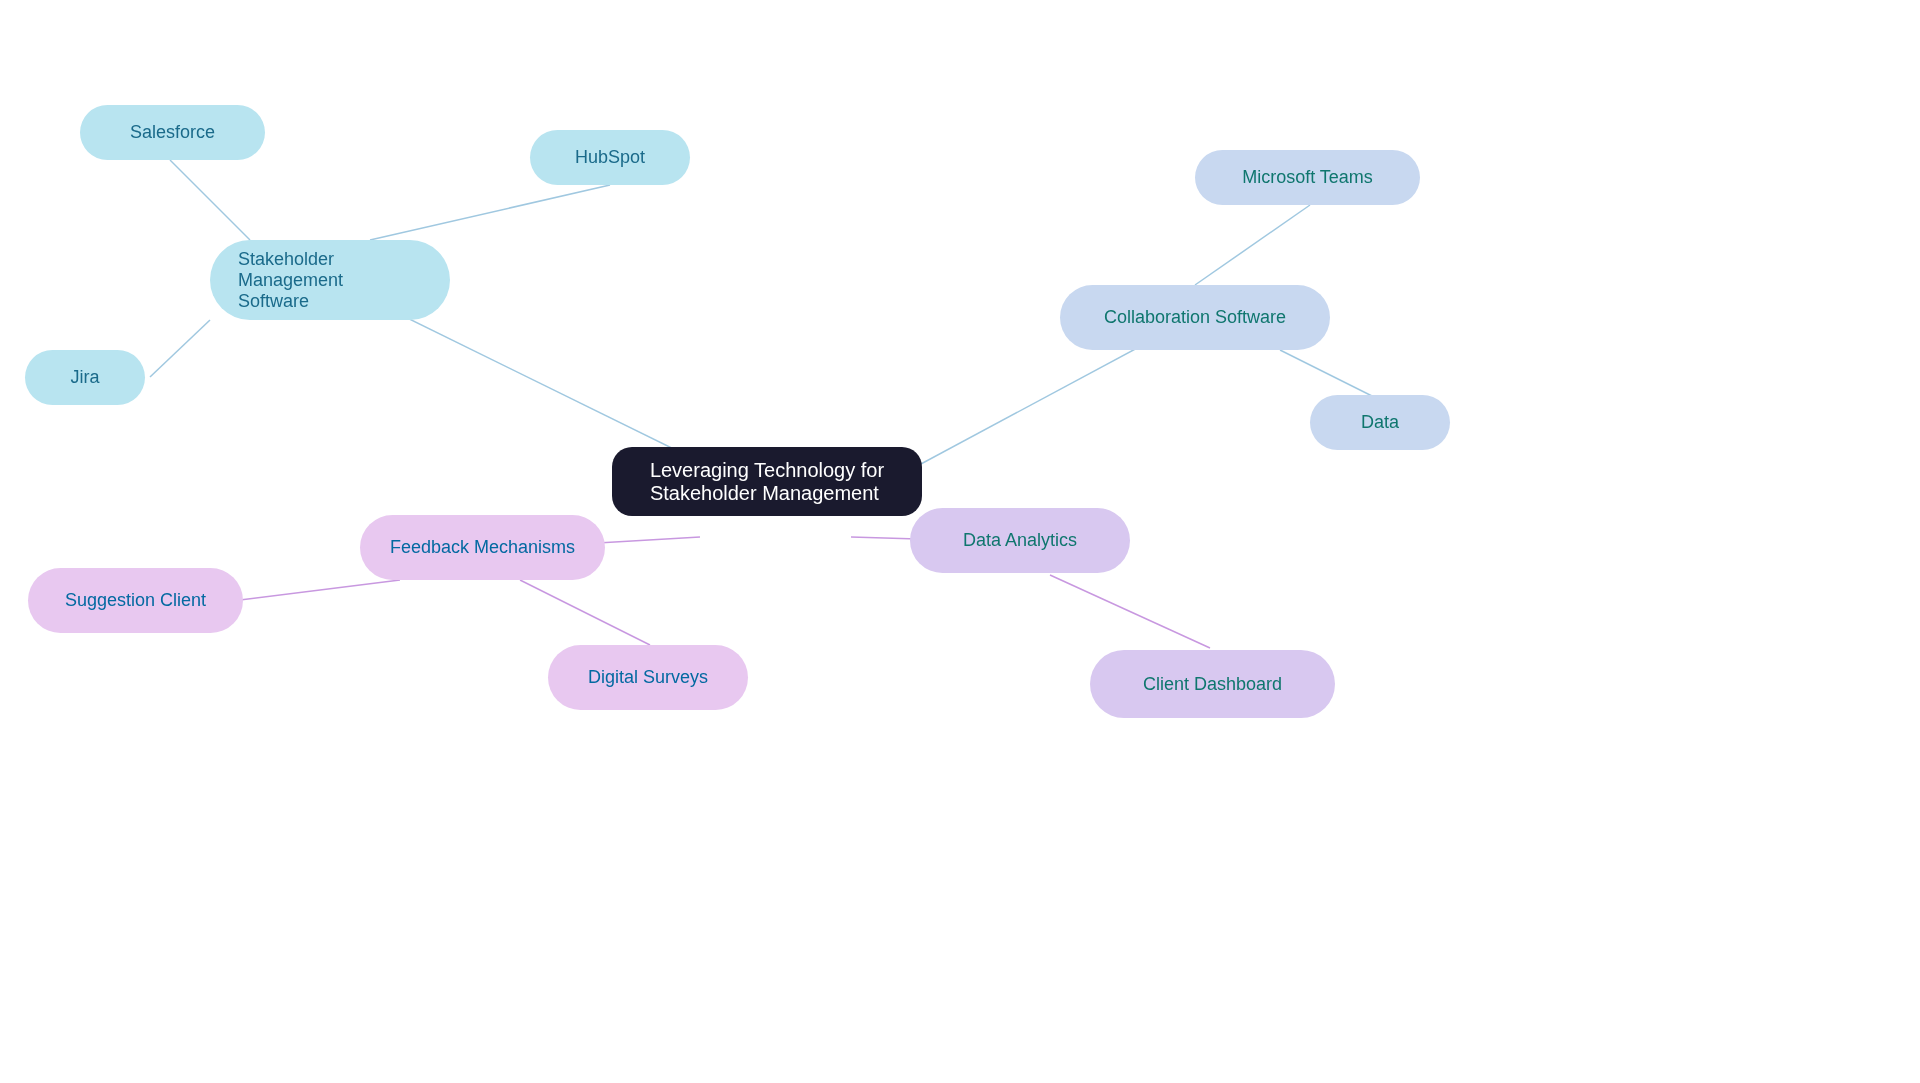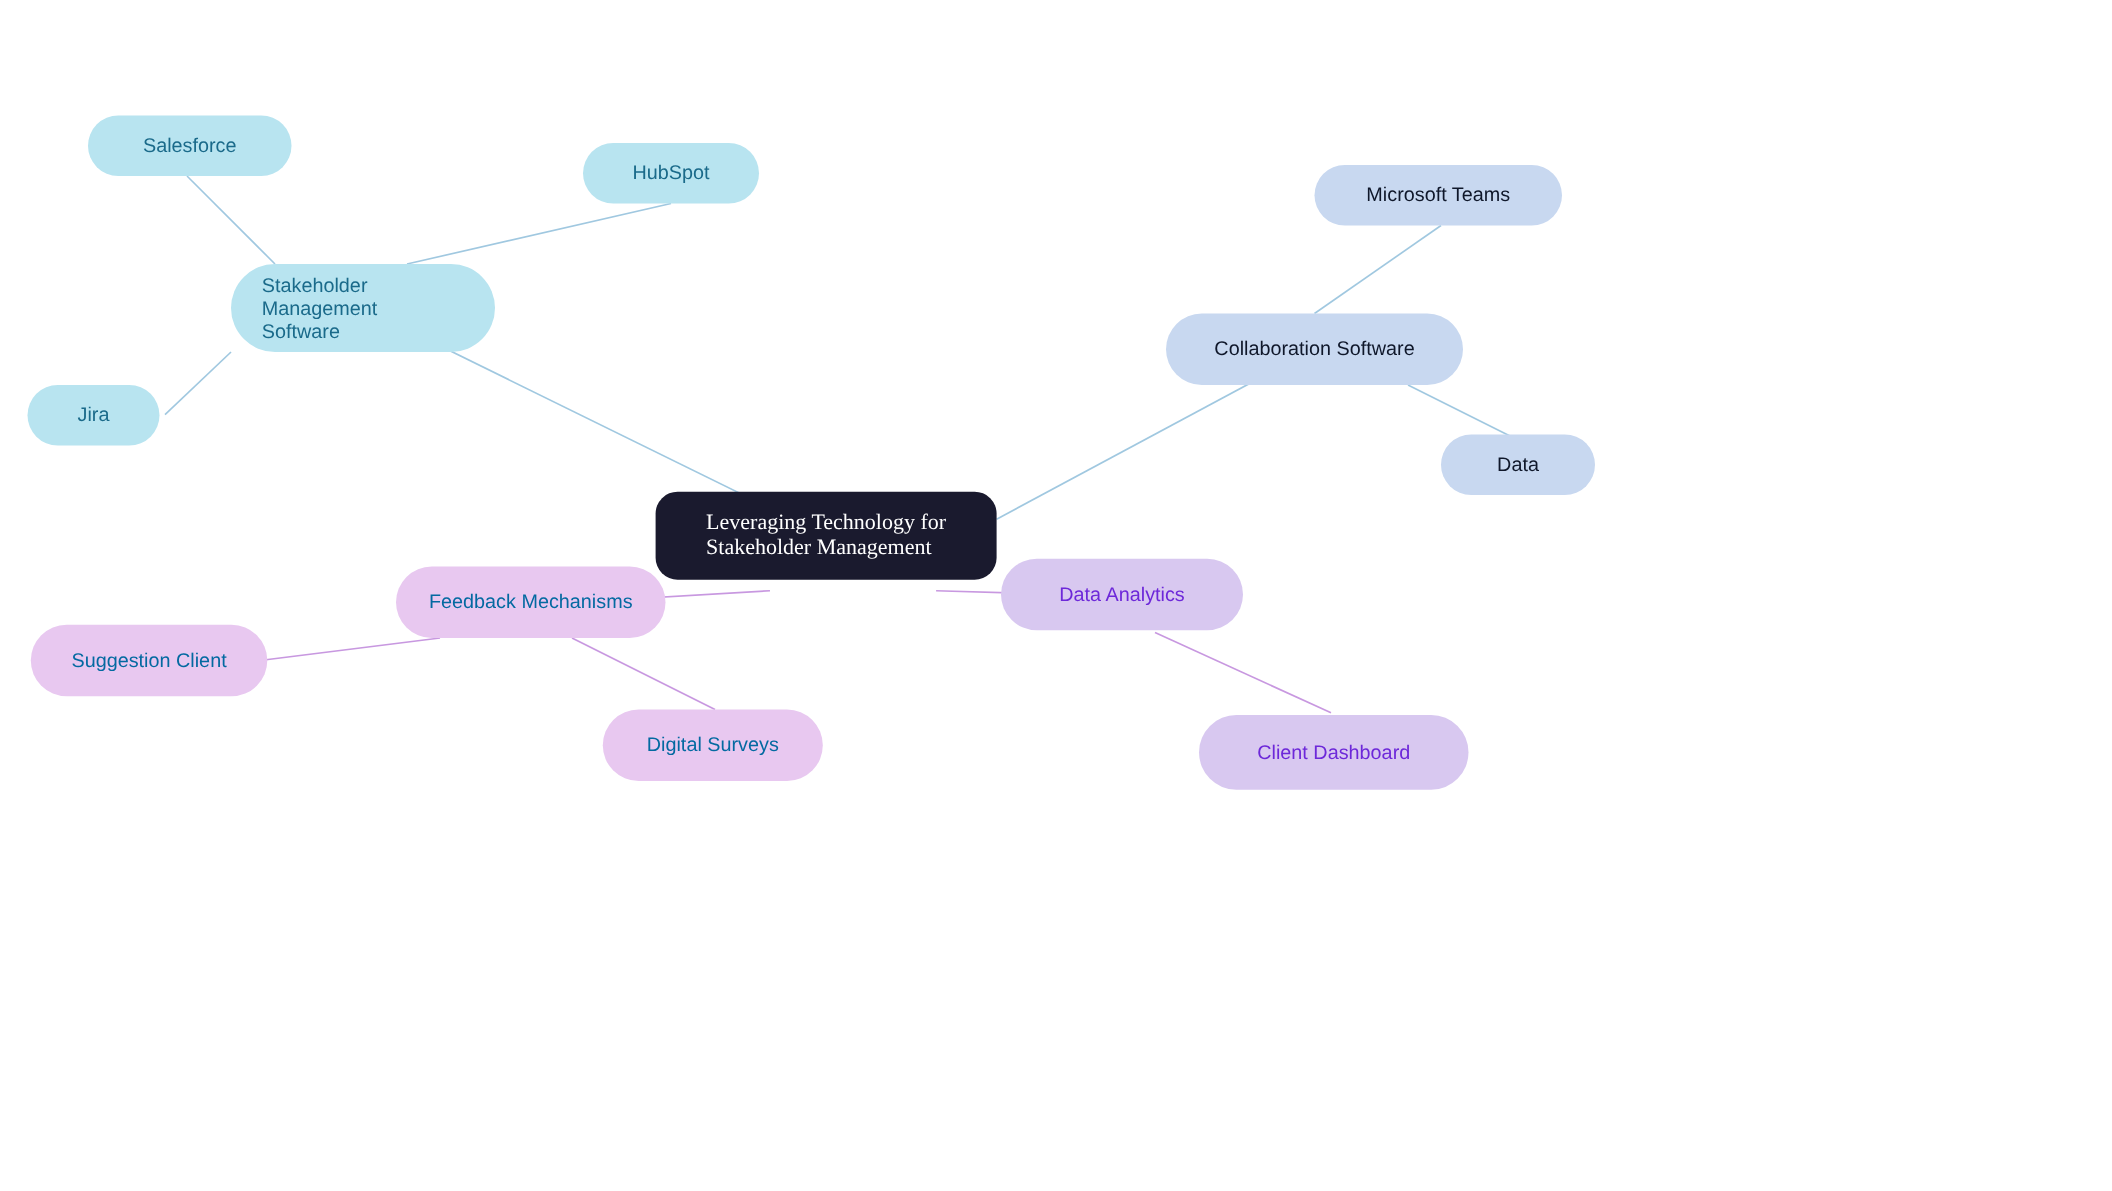--- a/index.html
+++ b/index.html
@@ -38,31 +38,31 @@
       height: 90px;
       border-radius: 20px;
     }
     .node-blue {
       background: #b8e4f0;
       color: #1a6a8a;
       font-size: 18px;
     }
     .node-blue-light {
       background: #c8d8f0;
-      color: #0f172a;
+      color: #0f766e;
       font-size: 18px;
     }
     .node-purple {
       background: #e8c8f0;
       color: #0369a1;
       font-size: 18px;
     }
     .node-purple-light {
       background: #d8c8f0;
-      color: #6d28d9;
+      color: #0f766e;
       font-size: 18px;
     }
   </style>
 </head>
 <body>
 
 <svg id="connections" xmlns="http://www.w3.org/2000/svg">
 
   <line x1="751" y1="487" x2="330" y2="280" stroke="#a0c8e0" stroke-width="1.5" fill="none"></line>
 
@@ -82,21 +82,21 @@
 
   <line x1="1280" y1="350" x2="1380" y2="400" stroke="#a0c8e0" stroke-width="1.5" fill="none"></line>
 
   <line x1="400" y1="580" x2="240" y2="600" stroke="#c898e0" stroke-width="1.5" fill="none"></line>
 
   <line x1="520" y1="580" x2="650" y2="645" stroke="#c898e0" stroke-width="1.5" fill="none"></line>
 
   <line x1="1050" y1="575" x2="1210" y2="648" stroke="#c898e0" stroke-width="1.5" fill="none"></line>
 </svg>
 
-<div class="node node-center" style="left:596px; top:447px; width:310px; height:80px;font-family:Liberation Serif, serif;">
+<div class="node node-center" style="left:612px; top:447px; width:310px; height:69px;">
   <span>Leveraging Technology for<br>Stakeholder Management</span>
 </div>
 
 <div class="node node-blue" style="left:210px; top:240px; width:240px; height:80px;">
   <span>Stakeholder Management<br>Software</span>
 </div>
 
 <div class="node node-blue" style="left:80px; top:105px; width:185px; height:55px;">
   <span>Salesforce</span>
 </div>

